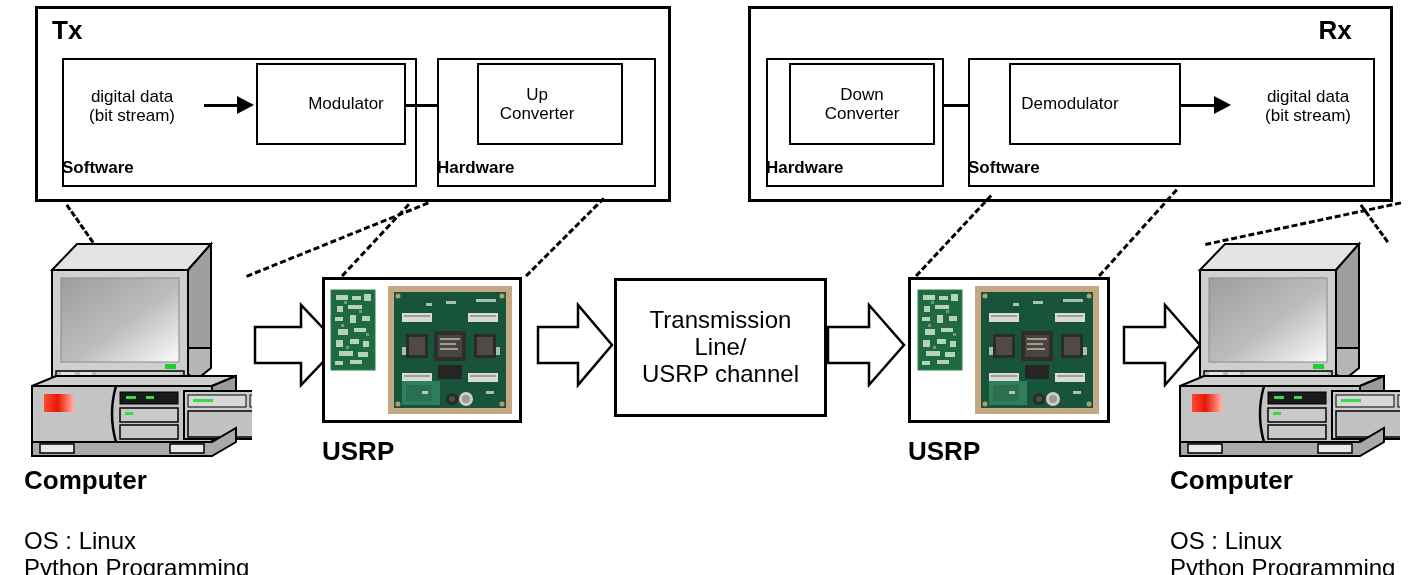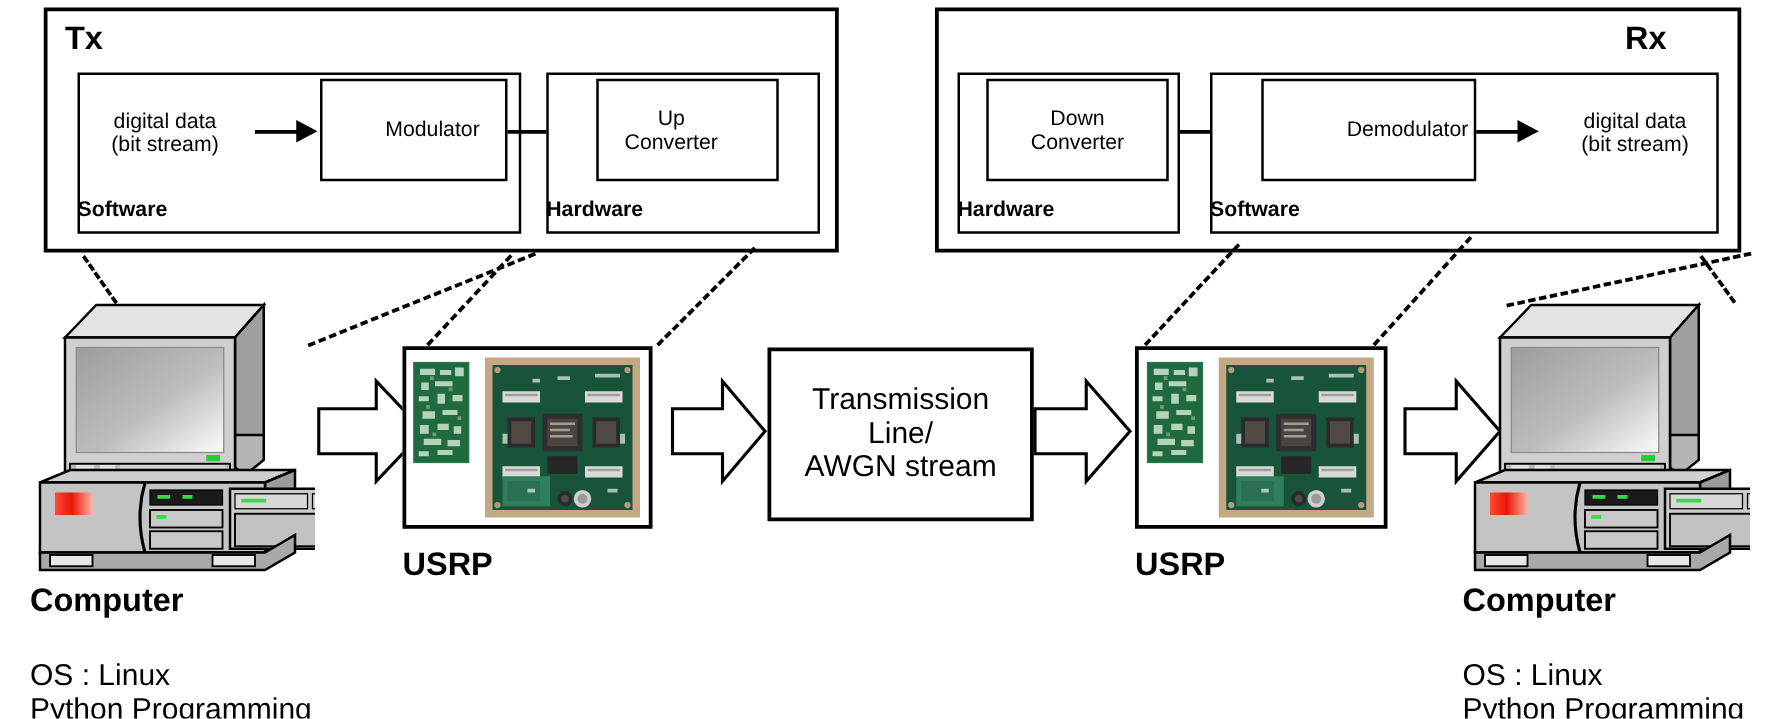--- a/index.html
+++ b/index.html
@@ -99,37 +99,37 @@
 
   <div class="box thin" style="left:437px;top:58px;width:219px;height:129px;"></div>
   <div class="lbl b t22" style="left:437px;top:158px;width:219px;">Hardware</div>
 
   <div class="box thin" style="left:477px;top:63px;width:146px;height:82px;"></div>
   <div class="centerbox t22" style="left:477px;top:63px;width:120px;height:82px;">Up
 Converter</div>
 
   <div class="box thick" style="left:748px;top:6px;width:645px;height:196px;"></div>
 
-  <div class="lbl b t26" style="left:1300px;top:16px;width:70px;text-align:left;">Rx</div>
+  <div class="lbl b t26" style="left:1300px;top:16px;width:70px;text-align:center;">Rx</div>
 
   <div class="box thin" style="left:766px;top:58px;width:178px;height:129px;"></div>
   <div class="lbl b t22" style="left:766px;top:158px;width:178px;">Hardware</div>
 
   <div class="box thin" style="left:789px;top:63px;width:146px;height:82px;"></div>
   <div class="centerbox t22" style="left:789px;top:63px;width:146px;height:82px;border-radius:27px;">Down
 Converter</div>
 
   <div class="arrowline" style="left:944px;top:104px;width:44px;"></div>
   <div class="arrowhead" style="left:977px;top:96px;"></div>
 
   <div class="box thin" style="left:968px;top:58px;width:407px;height:129px;"></div>
   <div class="lbl b t22" style="left:968px;top:158px;width:407px;">Software</div>
 
   <div class="box thin" style="left:1009px;top:63px;width:172px;height:82px;"></div>
-  <div class="centerbox t22" style="left:1040px;top:63px;width:172px;height:82px;">Demodulator</div>
+  <div class="centerbox t22" style="left:984px;top:63px;width:172px;height:82px;">Demodulator</div>
 
   <div class="arrowline" style="left:1181px;top:104px;width:40px;"></div>
   <div class="arrowhead" style="left:1214px;top:96px;"></div>
 
   <div class="centerbox t22" style="left:1238px;top:78px;width:140px;height:56px;">digital data
 (bit stream)</div>
 
   <div class="dash" style="left:68px;top:204px;width:46px;transform:rotate(55deg);"></div>
 
   <div class="dash" style="left:246px;top:275px;width:196px;transform:rotate(-22deg);"></div>
@@ -312,21 +312,21 @@
 
   <div class="blockarrow" style="left:536px;top:299px;width:78px;height:92px;">
     <svg width="78" height="92" viewBox="0 0 78 92">
       <polygon points="2,28 42,28 42,6 76,46 42,86 42,64 2,64" fill="#ffffff" stroke="#000" stroke-width="2.5" stroke-linejoin="miter"></polygon>
     </svg>
   </div>
 
   <div class="box thick" style="left:614px;top:278px;width:213px;height:139px;"></div>
   <div class="centerbox b t24" style="left:614px;top:278px;width:213px;height:139px;">Transmission
 Line/
-AWGN stream</div>
+USRP channel</div>
 
   <div class="blockarrow" style="left:826px;top:299px;width:80px;height:92px;">
     <svg width="80" height="92" viewBox="0 0 80 92">
       <polygon points="2,28 43,28 43,6 78,46 43,86 43,64 2,64" fill="#ffffff" stroke="#000" stroke-width="2.5" stroke-linejoin="miter"></polygon>
     </svg>
   </div>
 
   <div class="box thick" style="left:908px;top:277px;width:202px;height:146px;"></div>
   <div class="abs" style="left:912px;top:281px;width:194px;height:138px;">
     <svg width="194" height="138" viewBox="0 0 192 138">

